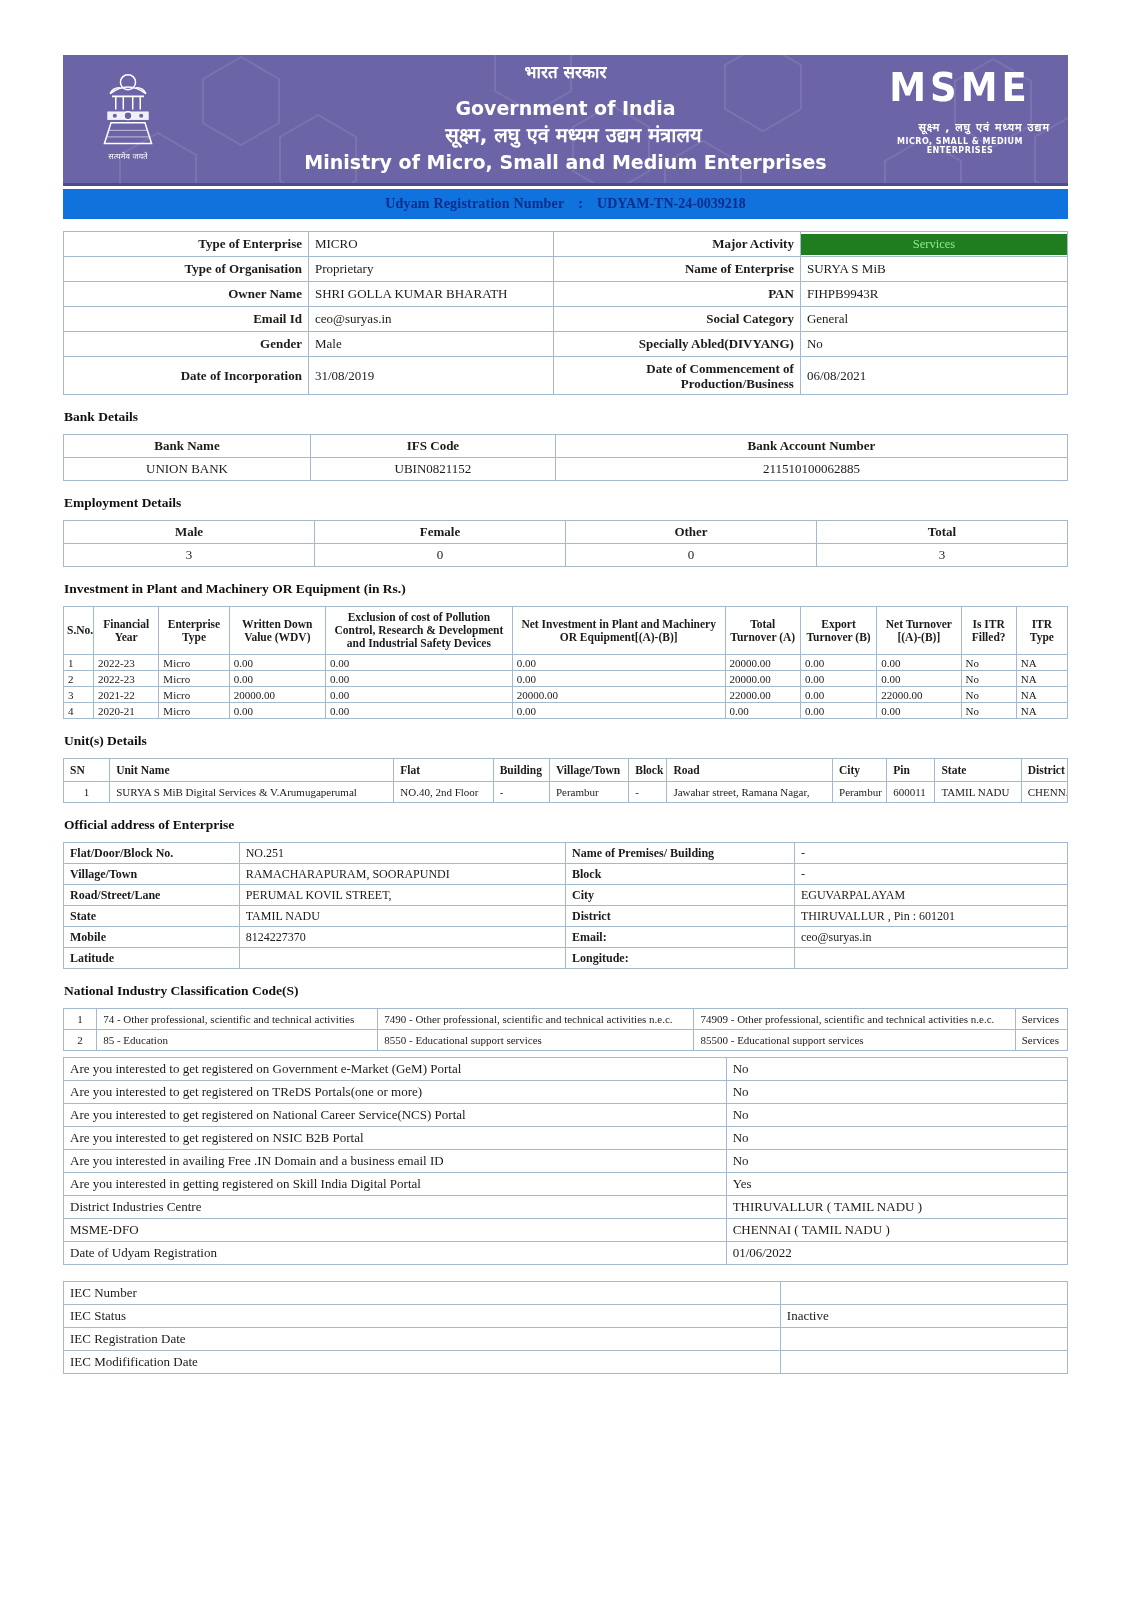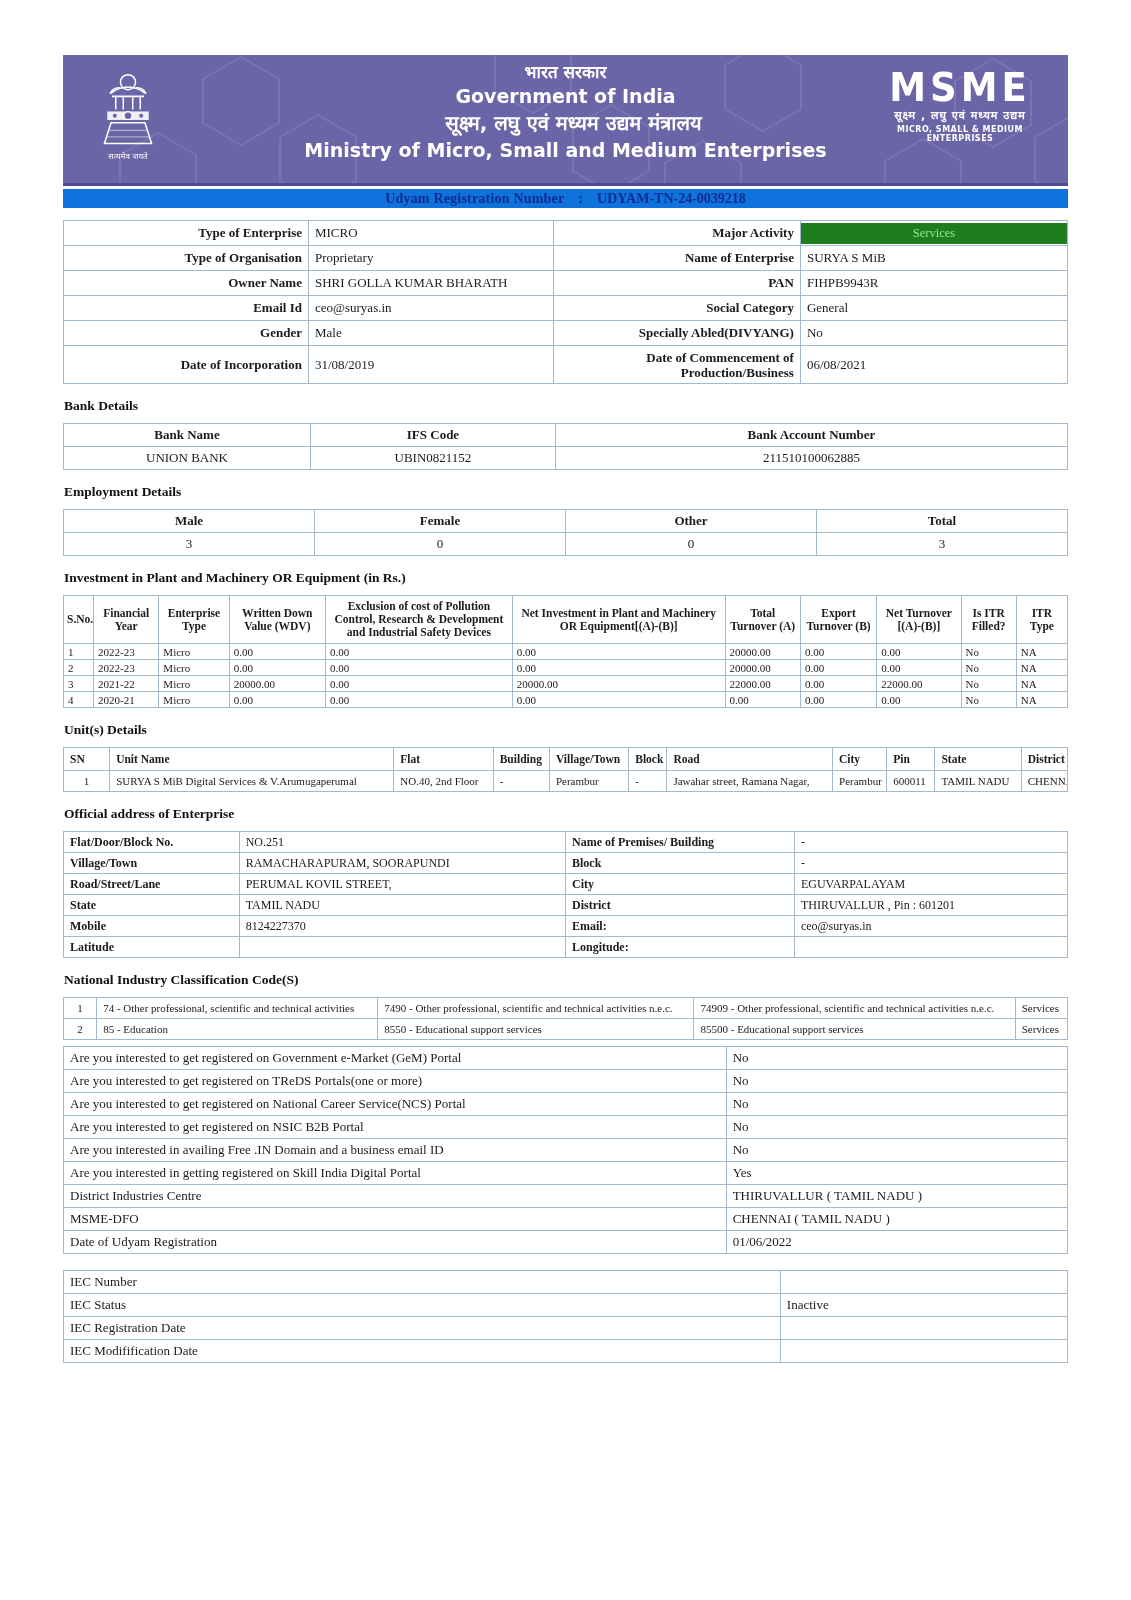--- a/index.html
+++ b/index.html
@@ -7,31 +7,31 @@
        font-family:"Liberation Serif", serif;color:#1b1b1b;}
   .page{position:absolute;left:63px;top:55px;width:1005px;}
 
   
   .banner{position:relative;height:128px;background:#6b64a6;border-bottom:3px solid #514b8d;overflow:hidden;}
   .hexes{position:absolute;inset:0;}
   .emblem{position:absolute;left:32px;top:12px;width:66px;height:104px;}
   .banner-center{position:absolute;left:0;right:0;top:6px;text-align:center;color:#ffffff;
                  font-family:"DejaVu Sans", sans-serif;}
   .gov-hi{font-size:17px;font-weight:bold;line-height:22px;}
-  .gov-en{font-size:19px;font-weight:bold;line-height:26px;}
+  .gov-en{font-size:19px;font-weight:bold;line-height:26px;margin-top:12px;}
   .min-hi{font-size:20px;font-weight:bold;line-height:28px;margin-left:16px;}
   .min-en{font-size:19px;font-weight:bold;line-height:26px;}
   .msme{position:absolute;right:18px;top:14px;text-align:center;color:#ffffff;
         font-family:"DejaVu Sans", sans-serif;width:180px;}
   .msme-word{font-size:37px;font-weight:900;letter-spacing:4px;line-height:38px;transform:scaleY(1.05);}
-  .msme-hi{font-size:11px;font-weight:bold;margin-top:0;letter-spacing:1px;}
+  .msme-hi{font-size:11px;font-weight:bold;margin-top:12px;letter-spacing:1px;text-align:right;}
   .msme-en{font-size:8px;font-weight:bold;margin-top:3px;letter-spacing:0.5px;}
 
   
-  .udyam-bar{margin-top:3px;height:19px;background:#0f72dd;color:#0d2d8d;
+  .udyam-bar{margin-top:3px;height:30px;background:#0f72dd;color:#0d2d8d;
              display:flex;align-items:center;justify-content:center;
              font-weight:bold;font-size:14px;}
   .udyam-bar .sep{margin:0 14px;}
   .udyam-bar .lbl{letter-spacing:0.2px;}
 
   
   table{border-collapse:collapse;width:100%;table-layout:fixed;}
   td,th{border:1px solid #a5b9cc;padding:2px 6px;overflow:hidden;white-space:nowrap;
         text-overflow:clip;font-size:13px;}
   .sec-title{font-weight:bold;font-size:13.5px;margin:14px 0 9px 1px;color:#111;}

